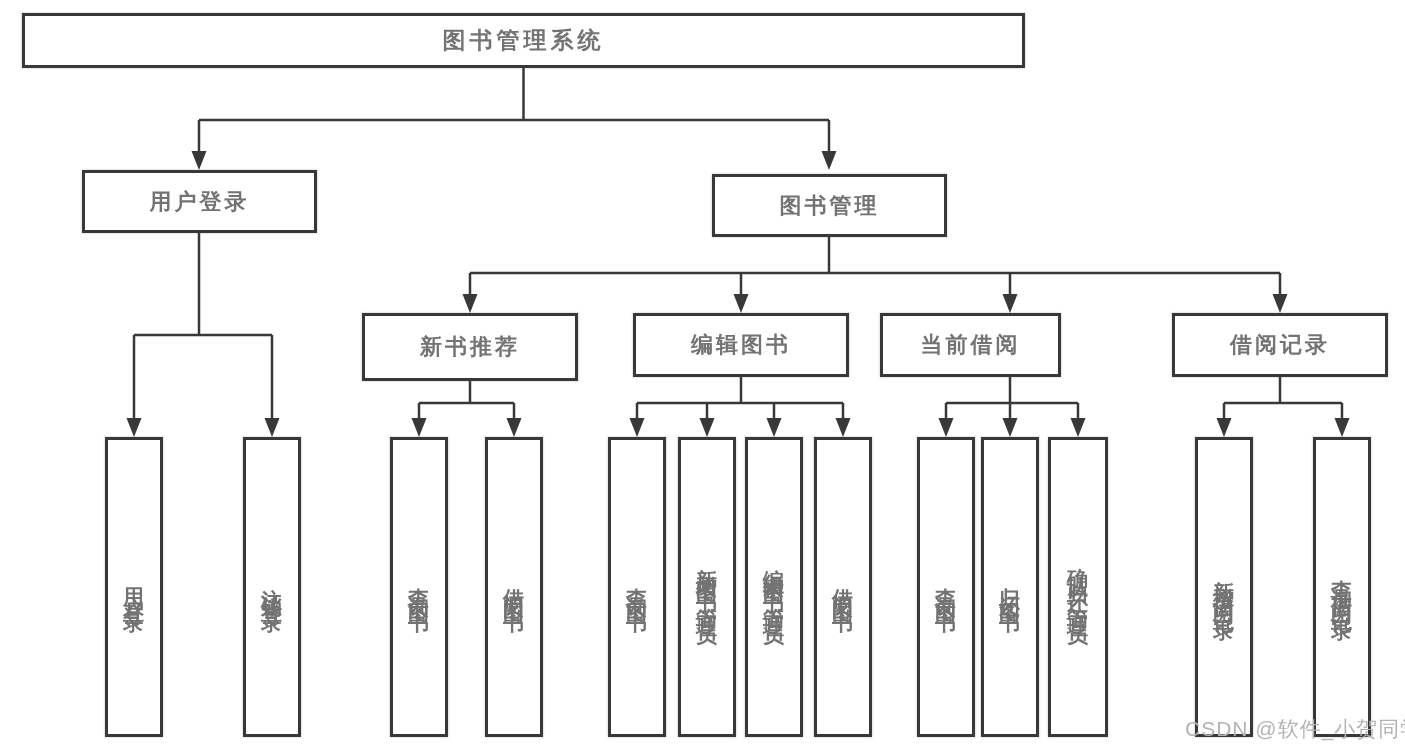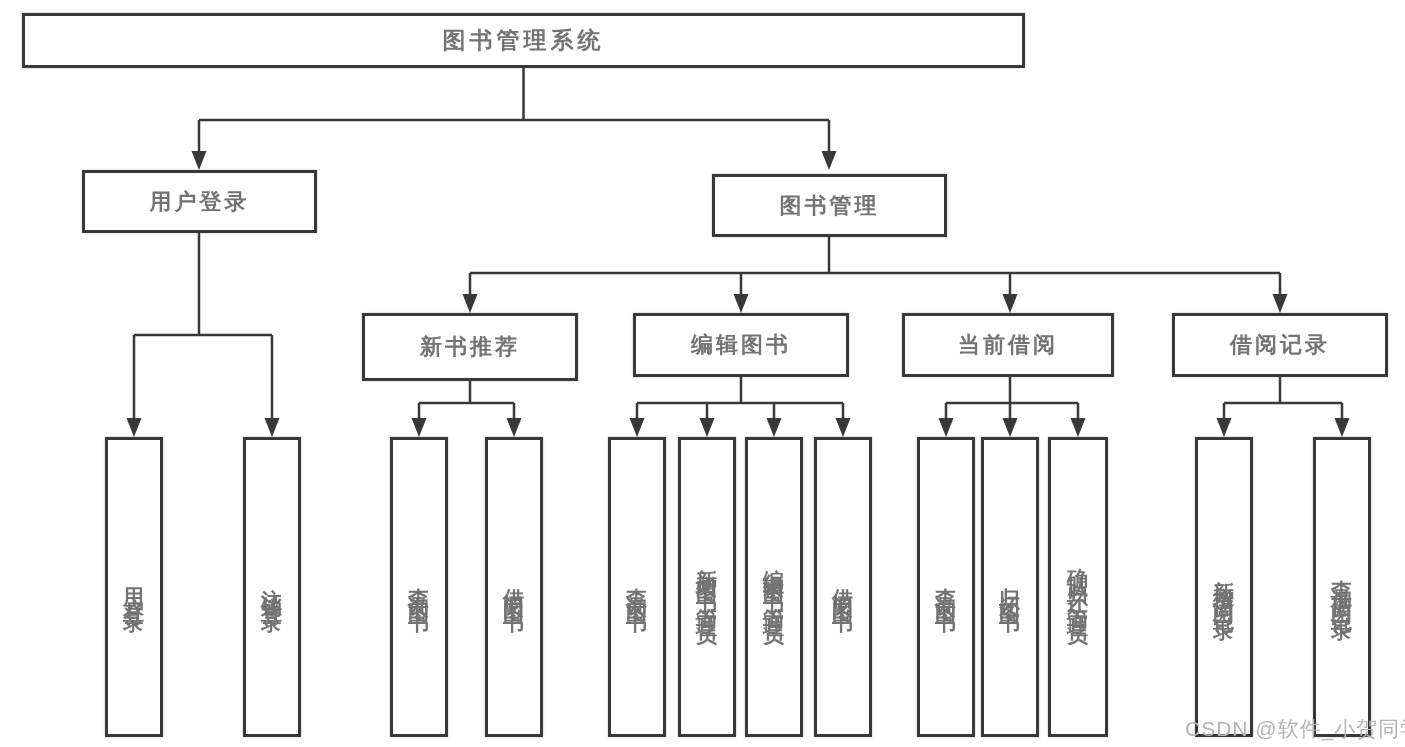--- a/index.html
+++ b/index.html
@@ -97,21 +97,21 @@
       M1334.5 418 H1349.5 L1342 437 Z"></path>
   </svg>
 
   <div class="box h title" style="left:22px;top:13px;width:1003px;height:55px">图书管理系统</div>
 
   <div class="box h" style="left:82px;top:170px;width:235px;height:63px">用户登录</div>
   <div class="box h" style="left:712px;top:174px;width:235px;height:63px">图书管理</div>
 
   <div class="box h" style="left:362px;top:313px;width:216px;height:68px">新书推荐</div>
   <div class="box h" style="left:633px;top:313px;width:216px;height:64px">编辑图书</div>
-  <div class="box h" style="left:902px;top:313px;width:212px;height:64px">当前借阅</div>
+  <div class="box h" style="left:880px;top:313px;width:181px;height:64px">当前借阅</div>
   <div class="box h" style="left:1172px;top:313px;width:216px;height:64px">借阅记录</div>
 
   <div class="box v" style="left:105px;top:437px;width:58px;height:300px">用户登录</div>
   <div class="box v" style="left:243px;top:437px;width:58px;height:300px">注销登录</div>
 
   <div class="box v" style="left:390px;top:437px;width:58px;height:300px">查询图书</div>
   <div class="box v" style="left:485px;top:437px;width:58px;height:300px">借阅图书</div>
 
   <div class="box v" style="left:608px;top:437px;width:58px;height:300px">查询图书</div>
   <div class="box v" style="left:678px;top:437px;width:58px;height:300px">新增图书（管理员）</div>

